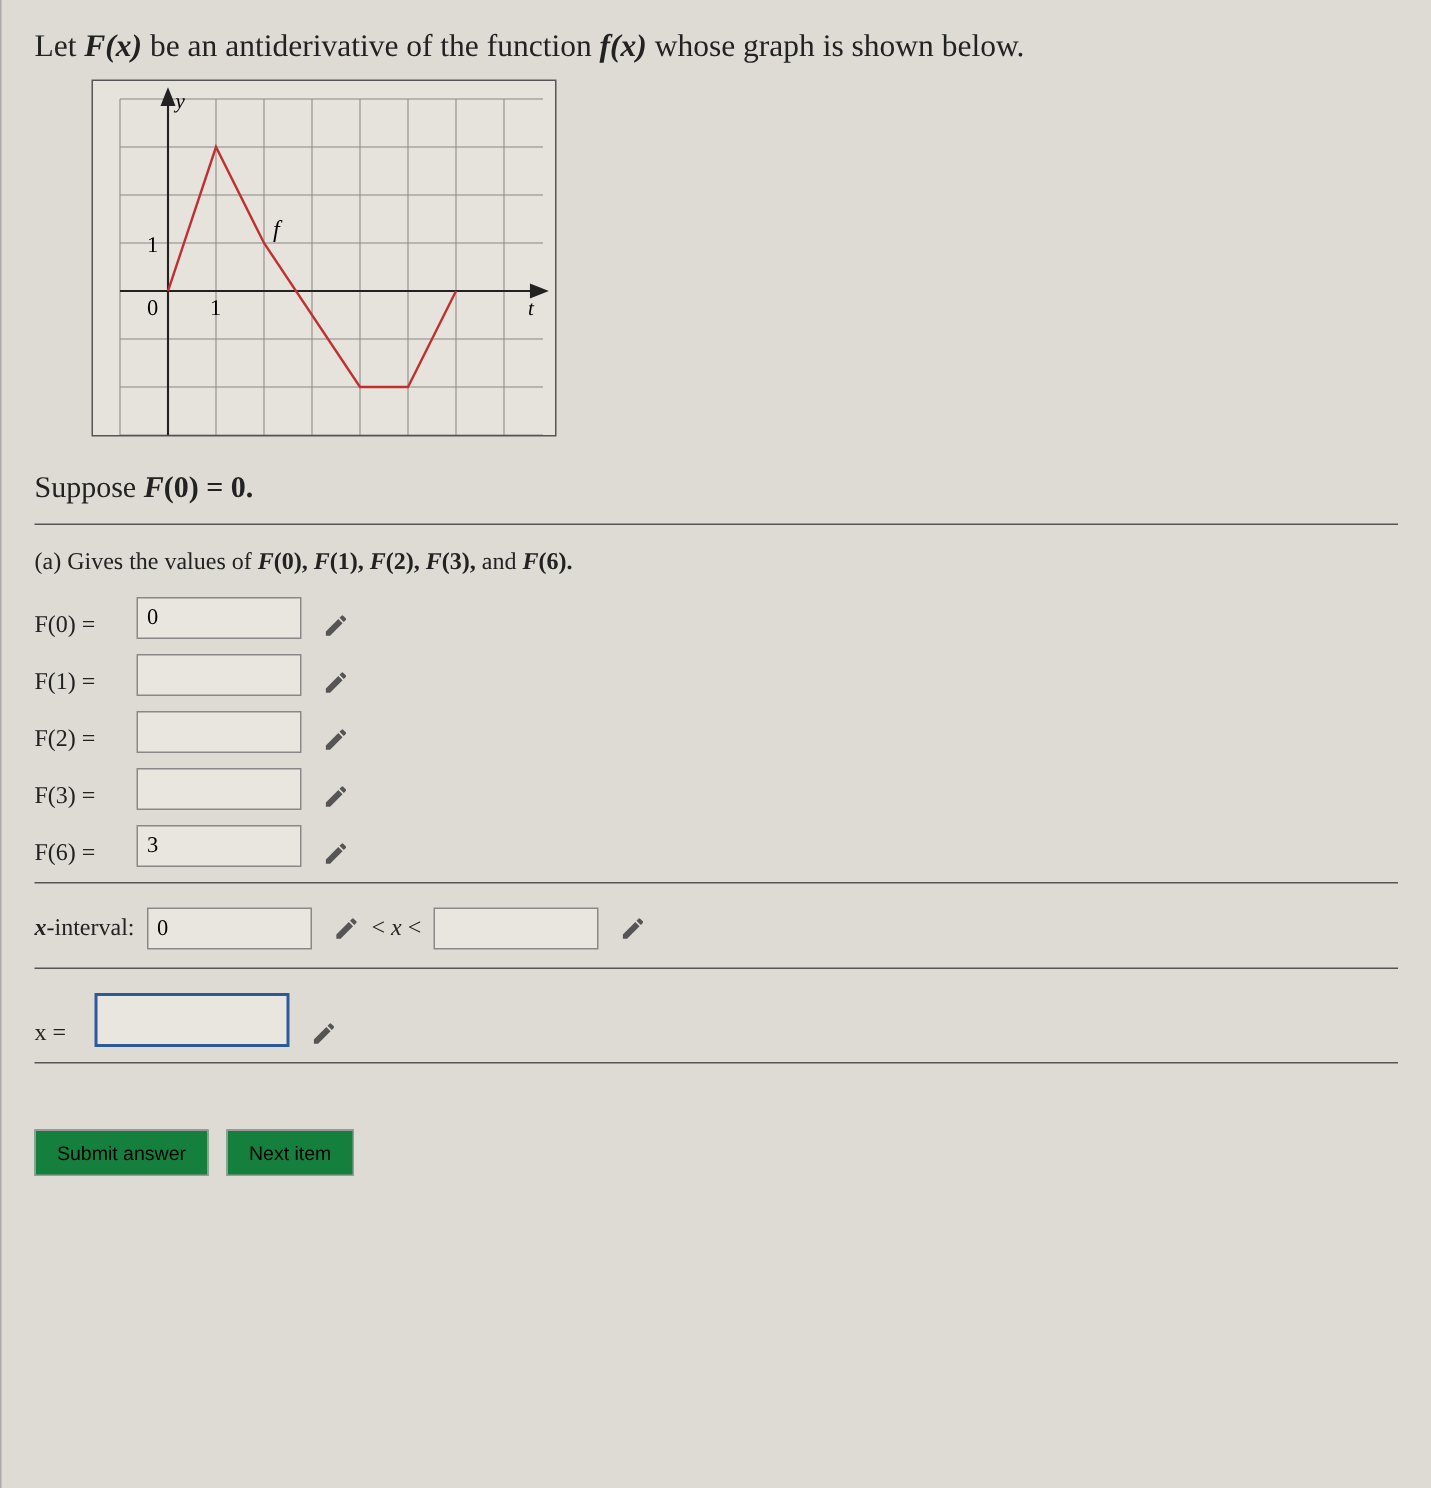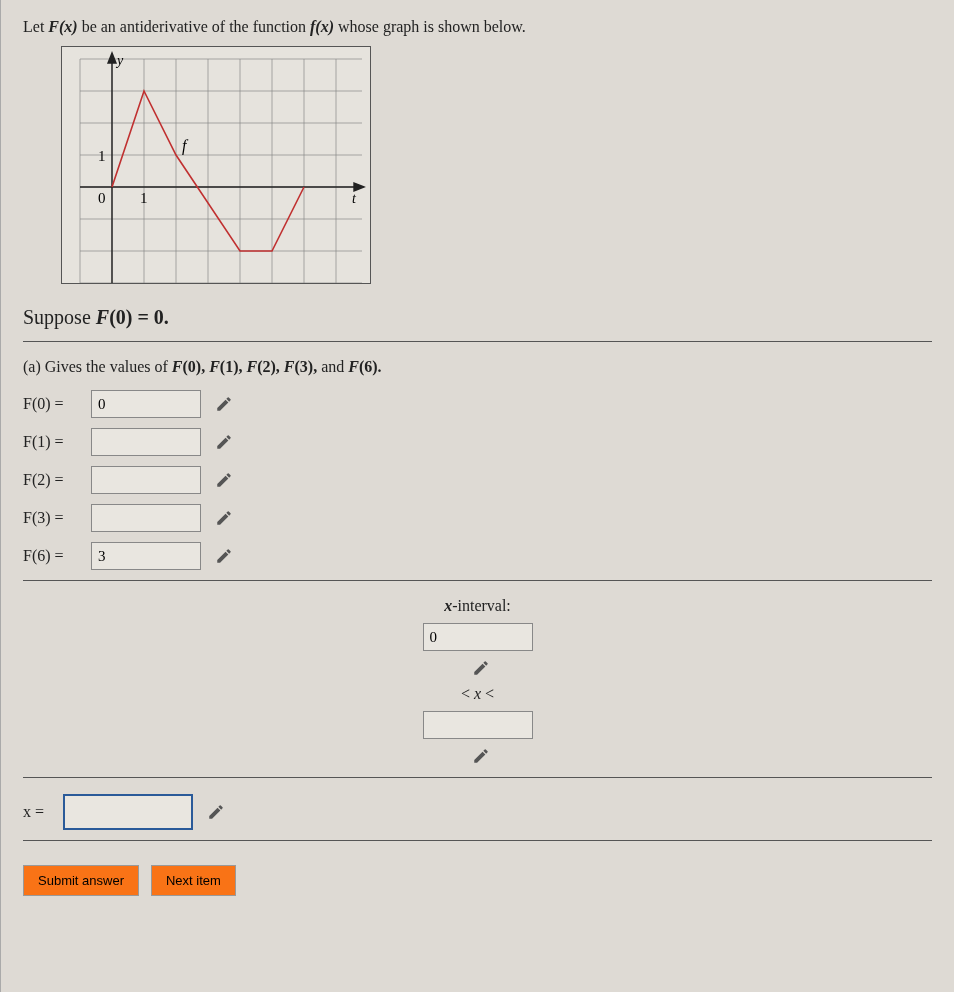--- a/index.html
+++ b/index.html
@@ -10,38 +10,38 @@
     background: #d8d4cf;
     color: #222;
     width: 954px;
   }
   .page {
     padding: 18px 22px 30px 22px;
     background: #dedad4;
     min-height: 992px;
     border-left: 1px solid #aaa;
   }
-  .intro { font-size: 16px; }
+  .intro { font-size: 21px; }
   .math { font-style: italic; font-weight: bold; font-family: 'Times New Roman', serif;}
   .mathb { font-weight: bold; font-family: 'Times New Roman', serif;}
 
   .graph-wrap { margin: 10px 0 18px 38px; }
   .graph {
     background: #e6e3dd;
     border: 1px solid #555;
   }
 
   .suppose { font-size: 20px; margin: 14px 0 12px 0;}
   hr.sep { border: none; border-top: 1px solid #555; margin: 8px 0 16px 0; }
 
   .part-label { font-size: 16px; margin-bottom: 14px; }
 
   .field-row {
     display: flex;
-    align-items: center;
+    align-items: flex-end;
     gap: 8px;
     margin: 10px 0;
     font-size: 16px;
   }
   .field-row .lhs { width: 60px; font-family:'Times New Roman',serif;}
   input.ans {
     height: 28px;
     width: 110px;
     border: 1px solid #888;
     background: #e9e6e0;
@@ -52,36 +52,37 @@
   .status-icon {
     width: 18px; height:18px;
     display:inline-block;
     color:#555;
     margin-left:6px;
   }
   .status-icon svg { width:18px; height:18px; }
 
   .interval-row {
     display:flex; align-items:center; gap:8px;
-    font-size:16px; margin:12px 0;flex-direction:column;
+    font-size:16px; margin:12px 0;
   }
 
   .focused-input {
     border: 2px solid #2a5a99 !important;
     background:#f5f3ee;
   }
 
   .button-row { margin-top: 24px; display:flex; gap:12px;}
   button.act {
     font-family: Arial, sans-serif;
     font-size: 13px;
     padding: 7px 14px;
-    background: #f97316;
+    background: #15803d;
     border: 1px solid #999;
     cursor: pointer;
+    margin-top: 20px;
   }
 </style>
 </head>
 <body>
 
 <div class="page">
 
   <div class="intro">
     <span>Let </span><span class="math">F(x)</span><span> be an antiderivative of the function </span><span class="math">f(x)</span><span> whose graph is shown below.</span>
   </div>

